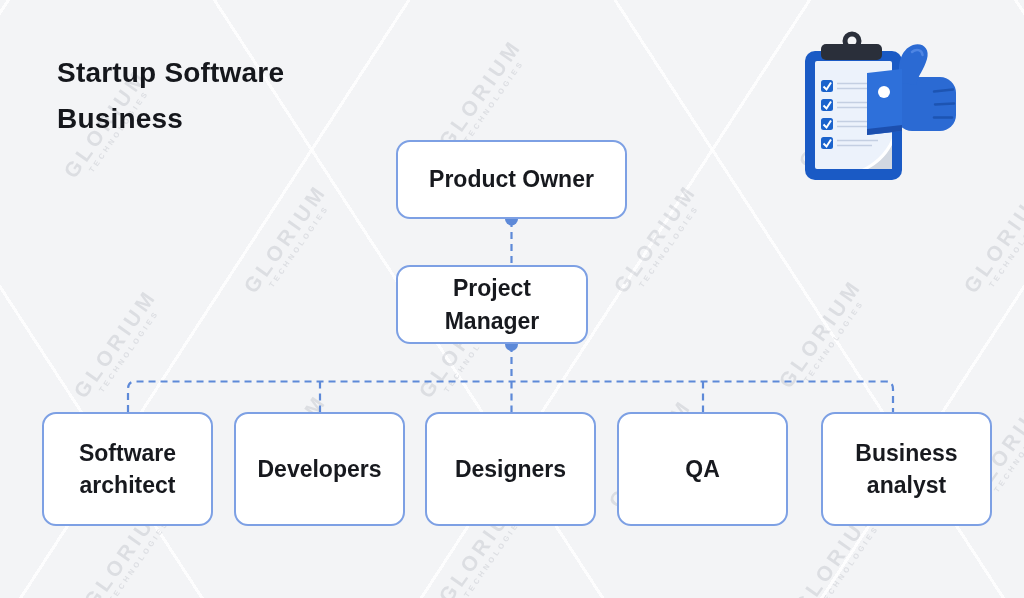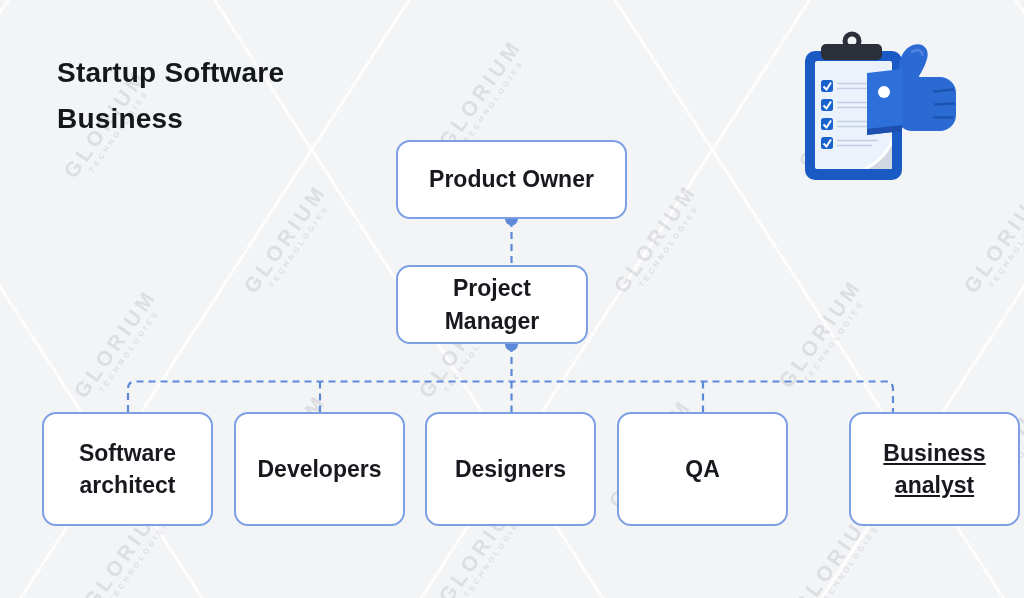--- a/index.html
+++ b/index.html
@@ -26,21 +26,21 @@
     display:flex;align-items:center;justify-content:center;text-align:center;
     font-weight:700;font-size:23px;color:#17191e;line-height:1.4;padding:0 16px;
   }
   .n-po{left:396px;top:140px;width:231px;height:79px;}
   .n-pm{left:396px;top:265px;width:192px;height:79px;}
   .n-child{top:412px;width:171px;height:114px;}
   .n-c0{left:42px;}
   .n-c1{left:234px;}
   .n-c2{left:425px;}
   .n-c3{left:617px;}
-  .n-c4{left:849px;text-decoration:underline;}
+  .n-c4{left:821px;}
   .connectors{position:absolute;left:0;top:0;pointer-events:none;}
   .illo{position:absolute;left:788px;top:25px;pointer-events:none;}
 </style>
 </head>
 <body>
 
 <div class="canvas">
 
   <div id="watermarks">
       <div class="wm" style="left: 45px; top: 110px;">

